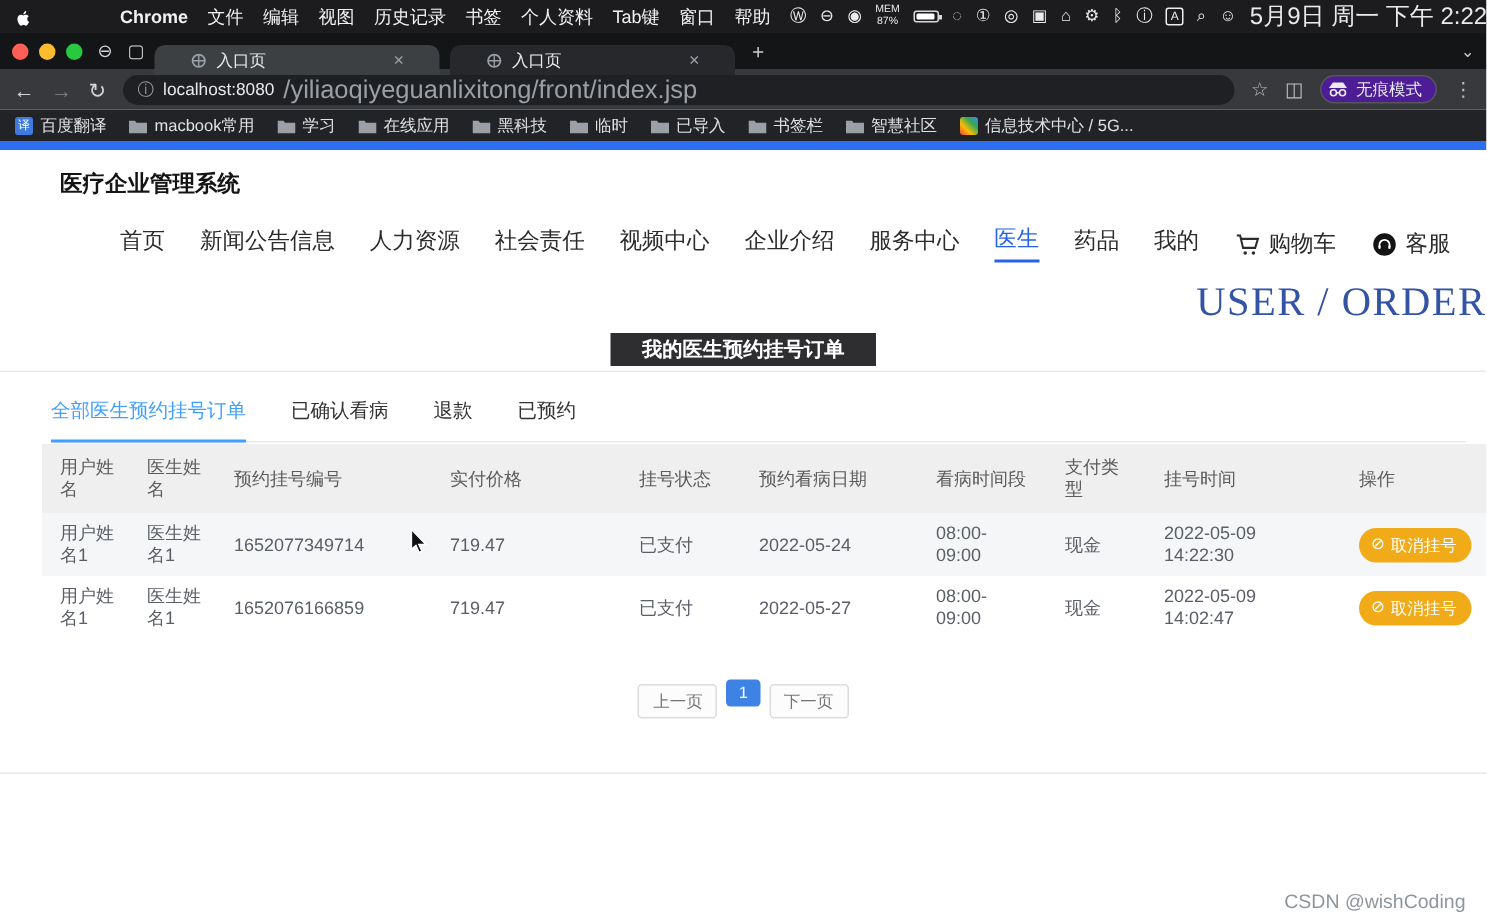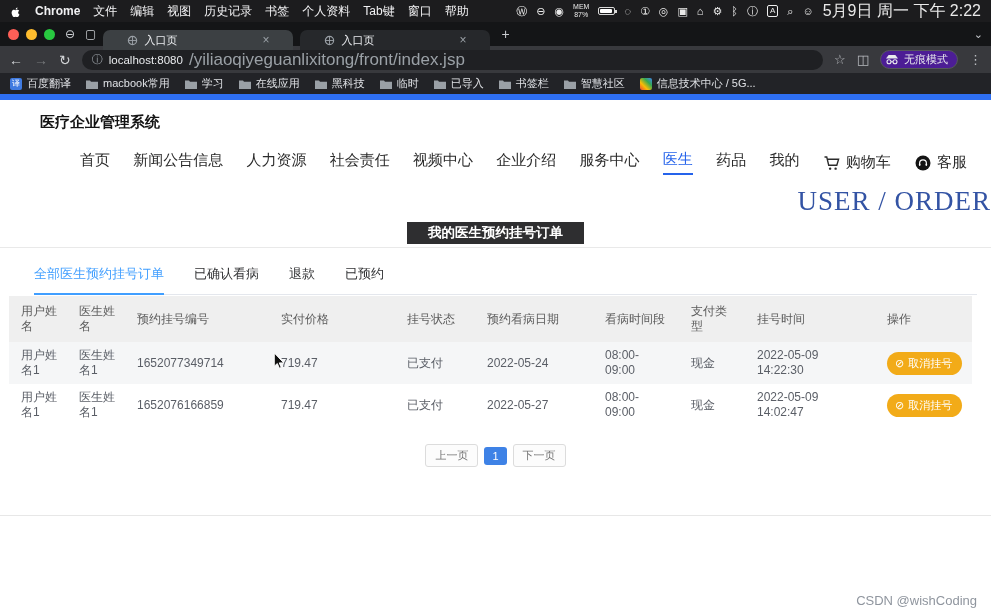--- a/index.html
+++ b/index.html
@@ -4,21 +4,21 @@
 <style>
   * { box-sizing: border-box; }
   body { margin:0; width:991px; height:614px; overflow:hidden; background:#fff;
          font-family:"Liberation Sans","DejaVu Sans",sans-serif; }
   .screen { position:relative; width:991px; height:614px; }
 
   
   .menubar { height:22px; background:#1c1c1e; color:#f1f1f3; display:flex; align-items:center;
              padding:0 10px; font-size:12px; gap:13px; }
   .menubar .apple svg { width:12px; height:14px; display:block; margin-top:1px; }
-  .mb-app { font-weight:bold; }
+  .mb-app { font-weight:bold;margin-left:45px; }
   .mb-item { white-space:nowrap; }
   .mb-right { margin-left:auto; display:flex; align-items:center; gap:9px; font-size:11px; color:#eaeaea; }
   .st-icon { line-height:1; }
   .mem { display:flex; flex-direction:column; align-items:center; font-size:7px; line-height:8px; }
   .battery { position:relative; width:17px; height:8px; border:1px solid #d9d9d9; border-radius:2px; display:inline-block; }
   .battery i { position:absolute; left:1px; top:1px; bottom:1px; width:80%; background:#fff; border-radius:1px; }
   .battery:after { content:""; position:absolute; right:-3px; top:2px; width:2px; height:3px; background:#d9d9d9; }
   .abox { border:1px solid #eee; border-radius:2px; font-size:8px; padding:0 2px; line-height:10px; }
   .clock { font-size:16px; white-space:nowrap; }
 
@@ -76,34 +76,34 @@
                font-family:"Liberation Serif","DejaVu Serif",serif; font-size:27px; letter-spacing:1px; }
   .pagesub-wrap { position:absolute; top:122px; width:100%; text-align:center; }
   .pagesub { display:inline-block; background:#2e2e30; color:#fff; font-size:13.5px; font-weight:bold; padding:2px 21px; }
   .divider1 { position:absolute; top:147px; left:0; right:0; border-top:1px solid #e9e9e9; }
 
   .tabsrow { position:absolute; top:156px; left:14px; right:14px; border-bottom:1px solid #e4e7ed;
              display:flex; gap:30px; font-size:13px; color:#303133;margin-left:20px; }
   .otab { padding:9px 0 10px; cursor:pointer; }
   .otab.active { color:#409eff; border-bottom:2px solid #409eff; margin-bottom:-1px; }
 
-  table.orders { position:absolute; top:196px; left:9px; width:963px; border-collapse:collapse;
+  table.orders { position:absolute; top:196px; left:28px; width:963px; border-collapse:collapse;
                  table-layout:fixed; font-size:12px; color:#5a5e66; line-height:15px; }
   table.orders th { background:#efefef; font-weight:normal; text-align:left; padding:8px 10px 8px 12px;
                     vertical-align:middle; color:#5c5c5c; }
   table.orders td { padding:6px 10px 6px 12px; vertical-align:middle; }
   tr.r1 td { background:#f5f6f7; }
   tr.r2 td { background:#ffffff; }
   .cancel { background:#f2ab18; color:#fff; border:none; border-radius:13px; padding:4px 10px 4px 8px;
             font-size:11px; display:inline-flex; align-items:center; gap:4px; cursor:pointer; white-space:nowrap; }
   .cancel .cico { font-size:11px; line-height:1; }
 
   .pagination { position:absolute; top:344px; width:100%; display:flex; justify-content:center; gap:6px;
                 font-size:11px; align-items:center; }
-  .pg-btn { border:1px solid #dcdcdc; background:#fcfcfc; color:#737373; padding:3px 9px; border-radius:3px; cursor:pointer; }
+  .pg-btn { border:1px solid #dcdcdc; background:#fcfcfc; color:#737373; padding:3px 9px; border-radius:3px; cursor:pointer;margin-top:12px; }
   .pg-cur { background:#3e82e6; color:#fff; padding:3px 8px; border-radius:3px; min-width:9px; text-align:center; cursor:pointer; }
 
   .divider2 { position:absolute; top:415px; left:0; right:0; border-top:1px solid #e7e7e7; }
   .watermark { position:absolute; right:14px; bottom:6px; color:#8f959e; font-size:13px; }
   .cursor { position:absolute; left:273px; top:252px; width:13px; height:18px; }
 </style>
 </head>
 <body>
 
 <div class="screen">

